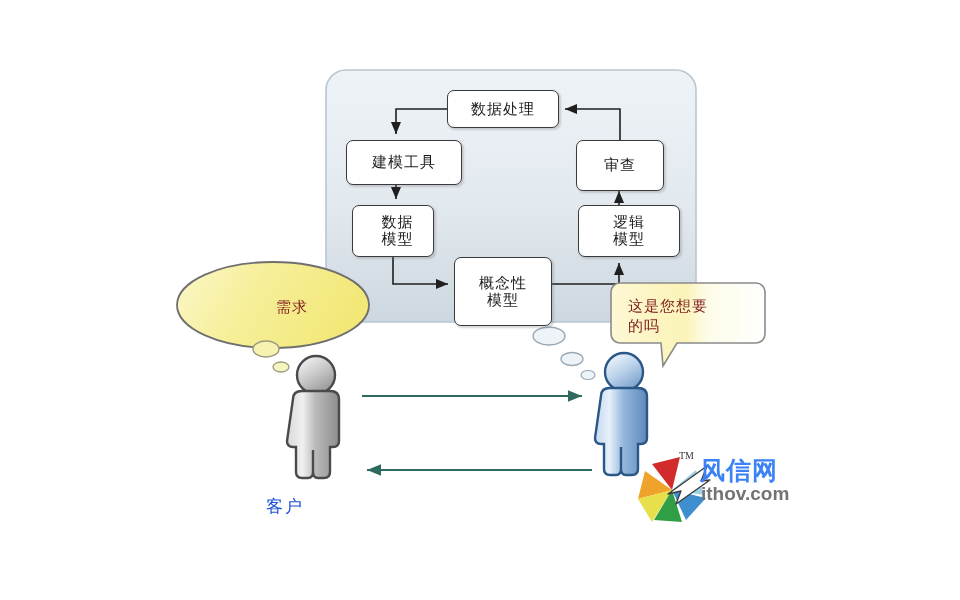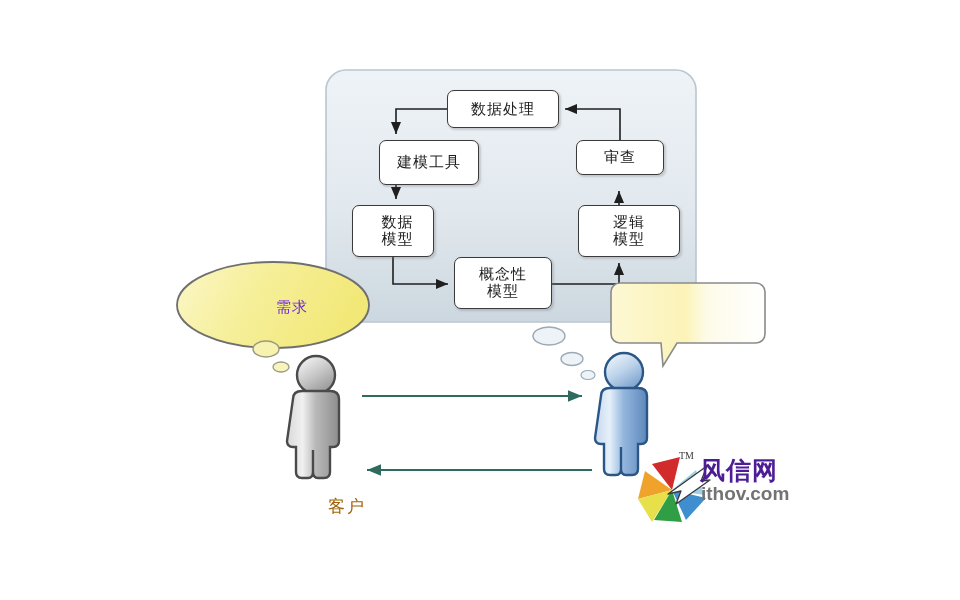--- a/index.html
+++ b/index.html
@@ -26,44 +26,44 @@
     font-size:15px;
     line-height:1.12em;
     letter-spacing:1px;
     box-shadow:1.5px 1.5px 2px rgba(120,120,130,.30);
     white-space:pre-line;
   }
 
   
   .bubble-text{
     position:absolute;
-    color:#6d28d9;
+    color:#7f1d1d;
     font-size:15px;
     letter-spacing:1px;
     line-height:1.35em;
     white-space:pre-line;
   }
 
   
   .caption{
     position:absolute;
-    color:#a16207;
+    color:#1d4ed8;
     font-size:17px;
     letter-spacing:2px;
-    text-align:right;
+    text-align:left;
     white-space:nowrap;
   }
 
   
   #watermark{position:absolute;left:640px;top:452px;width:150px;height:62px;}
   .wm-cn{
     position:absolute;left:56px;top:2px;
     font-family:"Liberation Sans","DejaVu Sans",sans-serif;
     font-weight:bold;font-size:25px;letter-spacing:1px;
-    color:#4c1d95;
+    color:#3b82f6;
   }
   .wm-en{
     position:absolute;left:57px;top:31px;
     font-family:"Liberation Sans","DejaVu Sans",sans-serif;
     font-weight:bold;font-size:19px;letter-spacing:0px;
     color:#737373;
   }
   .wm-tm{
     position:absolute;left:35px;top:-2px;
     font-family:Liberation Serif, serif;
@@ -183,35 +183,37 @@
       <path d="M668,490 L634,499 L648,522 z" fill="#e8e04a"></path>
       <path d="M668,490 L650,520 L678,522 z" fill="#2f9e44"></path>
       <path d="M668,490 L682,520 L702,498 z" fill="#3f8fd0"></path>
       <path d="M668,490 L700,495 L692,470 z" fill="#9fd0e8"></path>
       <path d="M664,494 L703,466 L697,481 L706,480 L672,504 L677,491 z" fill="#ffffff" stroke="#3a3a3a" stroke-width="1.3" stroke-linejoin="round"></path>
     </g>
   </svg>
 
   <div class="flowbox" style="left:443px;top:90px;width:112px;height:38px;">数据处理</div>
 
-  <div class="flowbox" style="left:342px;top:140px;width:100px;height:45px;margin-left:33px;">建模工具</div>
-
-  <div class="flowbox" style="left:572px;top:140px;width:88px;height:35px;">审查</div>
+  <div class="flowbox" style="left:342px;top:140px;width:116px;height:45px;">建模工具</div>
+
+  <div class="flowbox" style="left:572px;top:140px;width:88px;height:51px;">审查</div>
 
   <div class="flowbox" style="left:348px;top:205px;width:82px;height:52px;padding-left:9px;">数据
 模型</div>
 
   <div class="flowbox" style="left:574px;top:205px;width:102px;height:52px;">逻辑
 模型</div>
 
-  <div class="flowbox" style="left:450px;top:257px;width:98px;height:52px;">概念性
+  <div class="flowbox" style="left:450px;top:257px;width:98px;height:69px;">概念性
 模型</div>
 
   <div class="bubble-text" style="left:272px;top:297px;">需求</div>
 
+  <div class="bubble-text" style="left:624px;top:296px;">这是您想要
+的吗</div>
 
   <div class="caption" style="left:262px;top:495px;width:100px;">客户</div>
 
 
   <div id="watermark">
     <span class="wm-tm">TM</span>
     <span class="wm-cn">风信网</span>
     <span class="wm-en">ithov.com</span>
   </div>
 

